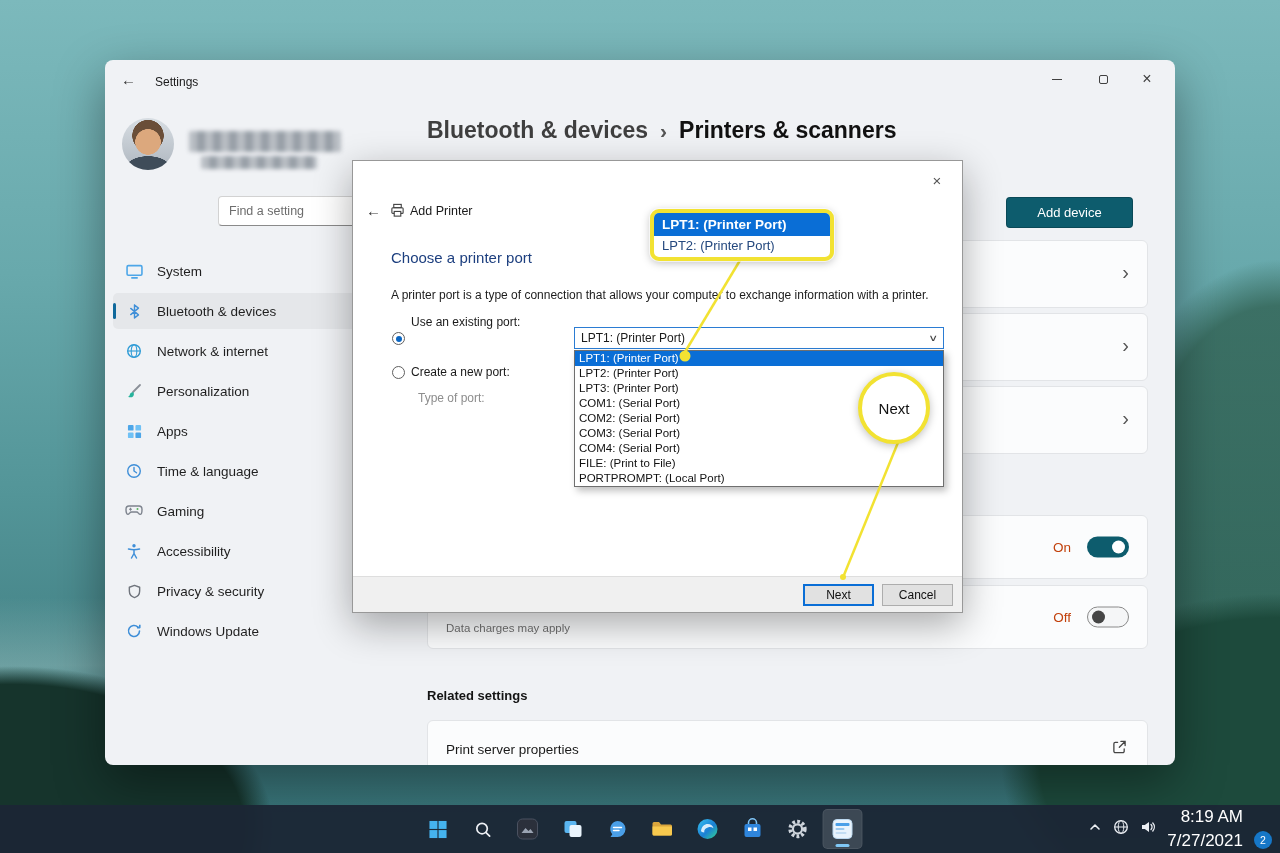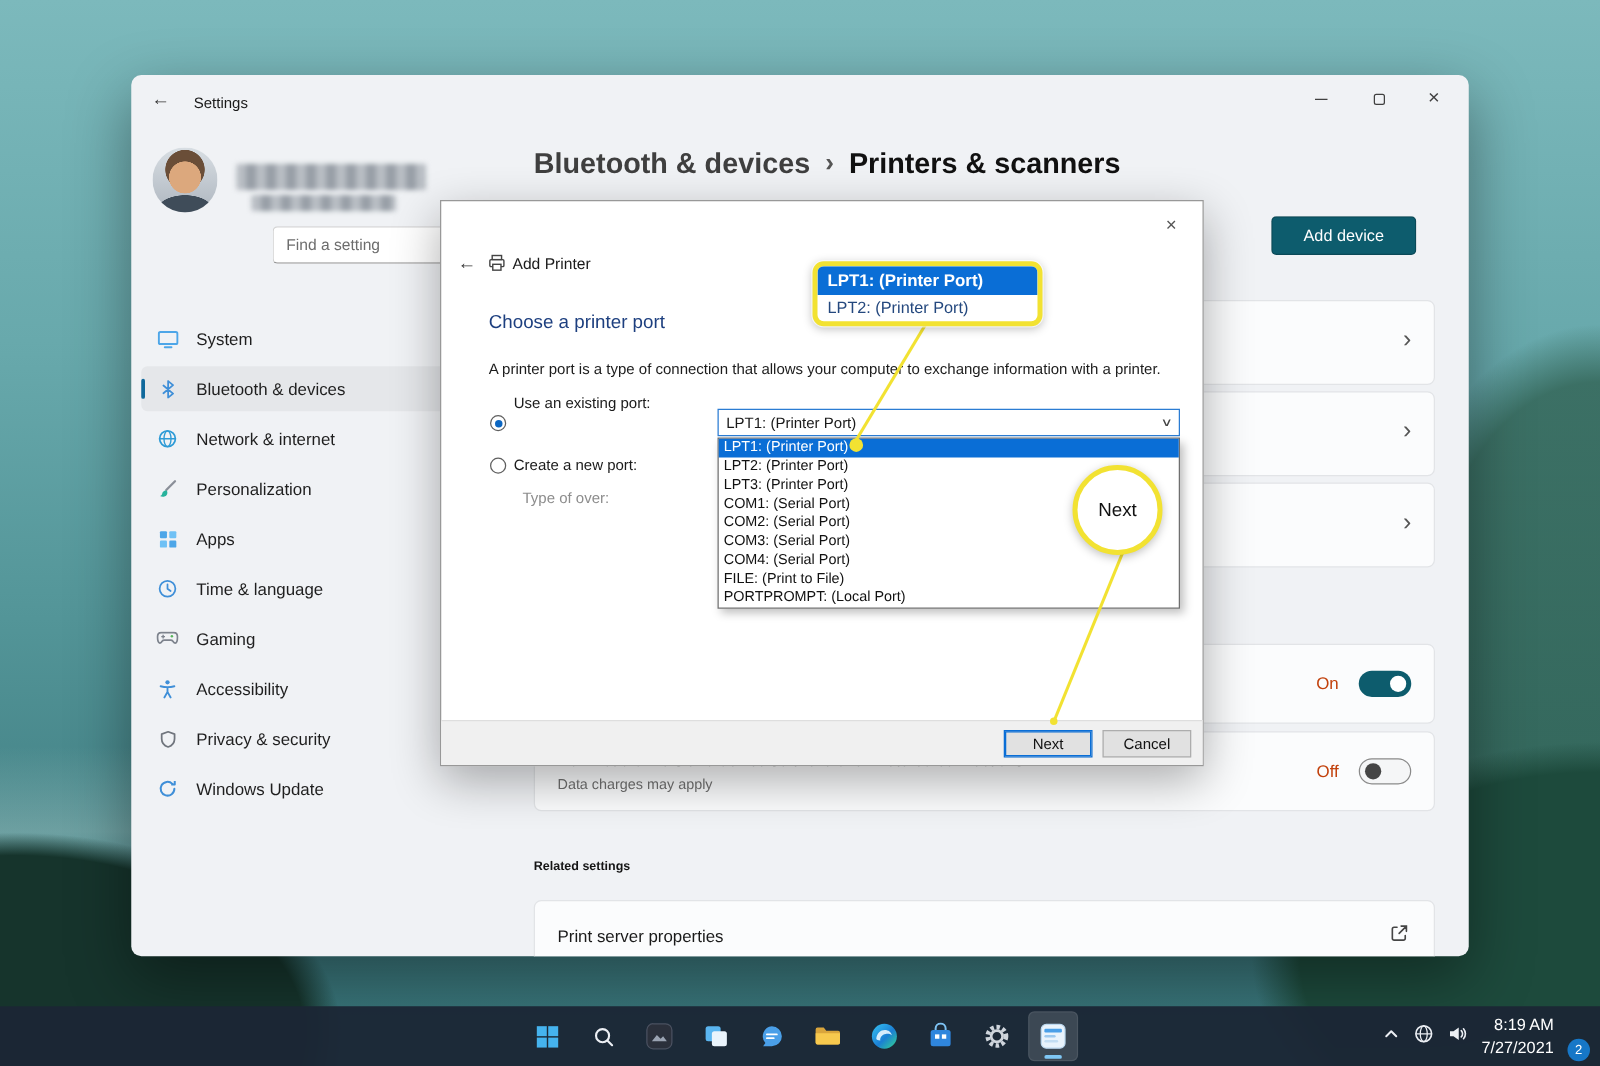--- a/index.html
+++ b/index.html
@@ -33,50 +33,50 @@
     radial-gradient(circle 13px at 50% 46%, #dca87d 97%, rgba(0,0,0,0) 100%),
     radial-gradient(circle 16px at 50% 34%, #6a4e38 97%, rgba(0,0,0,0) 100%),
     radial-gradient(ellipse 23px 13px at 50% 98%, #3f4c59 97%, rgba(0,0,0,0) 100%),
     linear-gradient(180deg,#d8dee3,#aeb6bf)}
   .redact{position:absolute;border-radius:2px;filter:blur(2px);background:
     repeating-linear-gradient(90deg,#b8bdc3 0 8px,#989fa7 8px 16px),
     repeating-linear-gradient(0deg,rgba(255,255,255,.35) 0 7px,rgba(70,75,82,.35) 7px 14px)}
   .redact.r1{left:84px;top:71px;width:152px;height:21px}
   .redact.r2{left:96px;top:96px;width:116px;height:13px}
 
-  .search{position:absolute;left:113px;top:121px;width:238px;height:30px;border:1px solid #d2d2d2;
+  .search{position:absolute;left:113px;top:136px;width:238px;height:30px;border:1px solid #d2d2d2;
     border-bottom:1px solid #8a8a8a;border-radius:4px;background:#fff;padding:0 10px;font-size:12.5px;
     color:#ef4444;font-family:"Liberation Sans",sans-serif}
   .search::placeholder{color:#6d6d6d}
 
   .sidebar{position:absolute;left:8px;top:193px;width:278px}
   .side-item{display:flex;align-items:center;gap:14px;height:36px;margin-bottom:4px;padding:0 12px;
     border-radius:5px;font-size:13.5px;color:#1f1f1f;position:relative}
   .side-item.sel{background:#e5e7ea}
   .side-item.sel::before{content:"";position:absolute;left:0;top:10px;width:3px;height:16px;border-radius:2px;background:#10699c}
   .side-item .icn{width:18px;display:flex;justify-content:center}
 
   .content{position:absolute;left:322px;top:0;width:726px;height:100%}
   .crumbs{position:absolute;left:0;top:57px;display:flex;align-items:center;gap:12px;font-size:23px;font-weight:700}
   .crumb1{color:#3f3f3f}.crumbsep{color:#555;font-size:21px}.crumb2{color:#111}
-  .add-btn{position:absolute;right:20px;top:113px;width:116px;height:31px;background:var(--accent);
+  .add-btn{position:absolute;right:20px;top:137px;width:127px;height:31px;background:var(--accent);
     color:#fff;font-size:13px;border-radius:4px;display:flex;align-items:center;justify-content:center;border:1px solid rgba(0,0,0,.2)}
   .card{position:absolute;left:0;width:721px;background:#fbfcfd;border:1px solid #e2e4e7;border-radius:6px}
   .card .chev{position:absolute;right:18px;top:50%;transform:translateY(-58%);font-size:20px;color:#555}
   .c1{top:180px;height:68px}.c2{top:253px;height:68px}.c3{top:326px;height:68px}
   .cOn{top:455px;height:64px}.cOff{top:525px;height:64px}
   .tog-label{position:absolute;right:76px;top:50%;transform:translateY(-50%);font-size:13.5px;color:#c2410c}
   .switch{position:absolute;right:18px;top:50%;transform:translateY(-50%);width:42px;height:21px;border-radius:11px}
   .switch.on{background:var(--accent)}
   .switch.on .knob{position:absolute;right:4px;top:4px;width:13px;height:13px;border-radius:50%;background:#fff}
   .switch.off{background:#f5f6f7;border:1px solid #8a8a8a}
   .switch.off .knob{position:absolute;left:4px;top:3px;width:13px;height:13px;border-radius:50%;background:#454545}
   .metered-title{position:absolute;left:18px;top:15px;font-size:13px;color:#1a1a1a}
   .metered-sub{position:absolute;left:18px;top:36px;font-size:11.5px;color:#707070}
-  .related{position:absolute;left:0;top:628px;font-size:10px;font-weight:700;color:#141414}
+  .related{position:absolute;left:0;top:628px;font-size:13px;font-weight:700;color:#141414}
   .cPrint{top:660px;height:58px}
   .print-label{position:absolute;left:18px;top:50%;transform:translateY(-50%);font-size:13.5px}
   .ext-icn{position:absolute;right:20px;top:50%;transform:translateY(-50%)}
 
   
   .dlg{position:absolute;left:352px;top:160px;width:611px;height:453px;background:#fff;border:1px solid #989898;
     box-shadow:0 12px 36px rgba(0,0,0,.32);z-index:10;color:#1a1a1a}
   .dlg-close{position:absolute;right:10px;top:8px;width:30px;height:22px;display:flex;align-items:center;justify-content:center;font-size:15px;color:#555}
   .dlg-back{position:absolute;left:13px;top:41px;font-size:15px;color:#333}
   .dlg-picn{position:absolute;left:37px;top:42px}
@@ -112,21 +112,21 @@
     border-radius:50%;background:#fff;display:flex;align-items:center;justify-content:center;font-size:15px;
     color:#111;z-index:60;box-shadow:0 2px 8px rgba(0,0,0,.25)}
 
   
   .taskbar{position:absolute;left:0;bottom:0;width:100%;height:48px;background:rgba(27,38,53,.95);z-index:100}
   .tb-center{position:absolute;left:50%;top:4px;transform:translateX(-50%);display:flex;gap:5px}
   .tb-btn{position:relative;width:40px;height:40px;border-radius:5px;display:flex;align-items:center;justify-content:center}
   .tb-btn.active{background:rgba(255,255,255,.14);box-shadow:inset 0 0 0 1px rgba(255,255,255,.08)}
   .tb-ind{position:absolute;bottom:2px;left:50%;transform:translateX(-50%);width:14px;height:3px;border-radius:2px;background:#7fc7f5}
   .tray{position:absolute;right:8px;top:0;height:100%;display:flex;align-items:center;gap:11px}
-  .clock{font-size:13px;color:#fff;text-align:right;line-height:1.4}
+  .clock{font-size:17px;color:#fff;text-align:right;line-height:1.4}
   .badge{width:18px;height:18px;border-radius:50%;background:#1677c7;color:#fff;font-size:10.5px;
     display:flex;align-items:center;justify-content:center;align-self:flex-end;margin-bottom:4px}
 </style>
 </head>
 <body>
 
 <div class="screen">
   <div class="wallpaper"></div>
 
   <div class="win">
@@ -302,21 +302,21 @@
         </svg></span>
     <span class="dlg-title">Add Printer</span>
 
     <div class="dlg-head">Choose a printer port</div>
     <div class="dlg-desc">A printer port is a type of connection that allows your computer to exchange information with a printer.</div>
 
     <span class="radio sel r1"></span>
     <span class="rlabel rl1">Use an existing port:</span>
     <span class="radio r2"></span>
     <span class="rlabel rl2">Create a new port:</span>
-    <span class="type-label">Type of over:</span>
+    <span class="type-label">Type of port:</span>
 
     <div class="combo">
       <span>LPT1: (Printer Port)</span>
       <span class="combo-chev">∨</span>
     </div>
 
     <div class="listbox">
       <div class="opt sel">LPT1: (Printer Port)</div>
       <div class="opt">LPT2: (Printer Port)</div>
       <div class="opt">LPT3: (Printer Port)</div>

